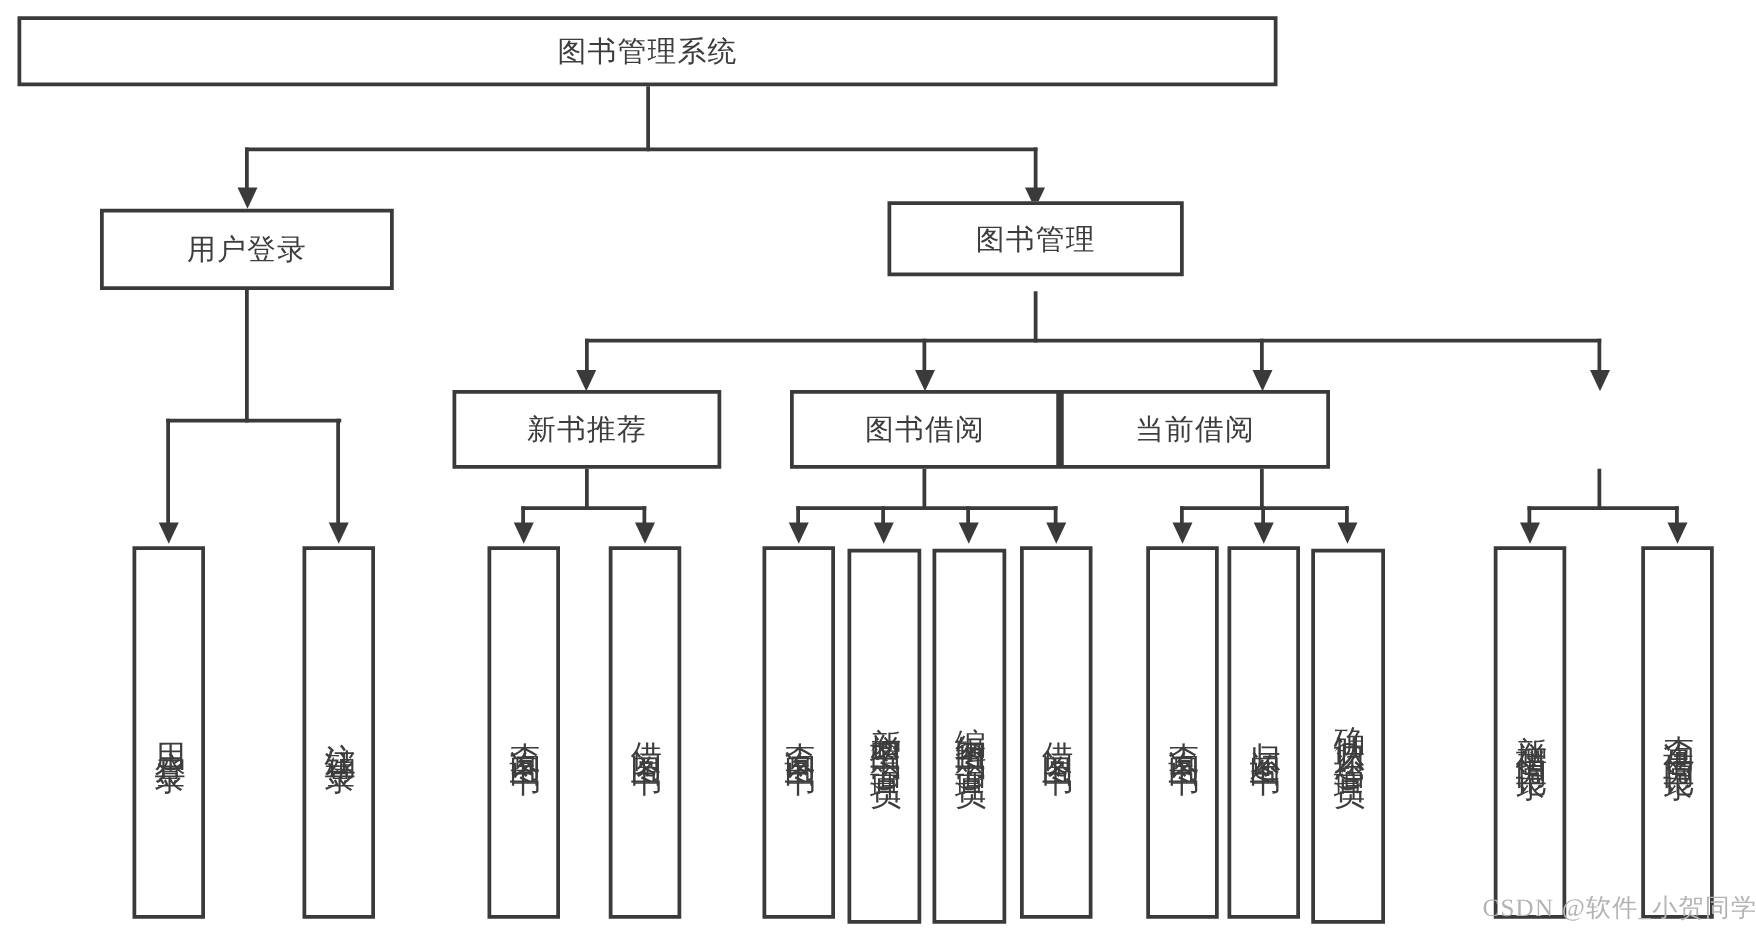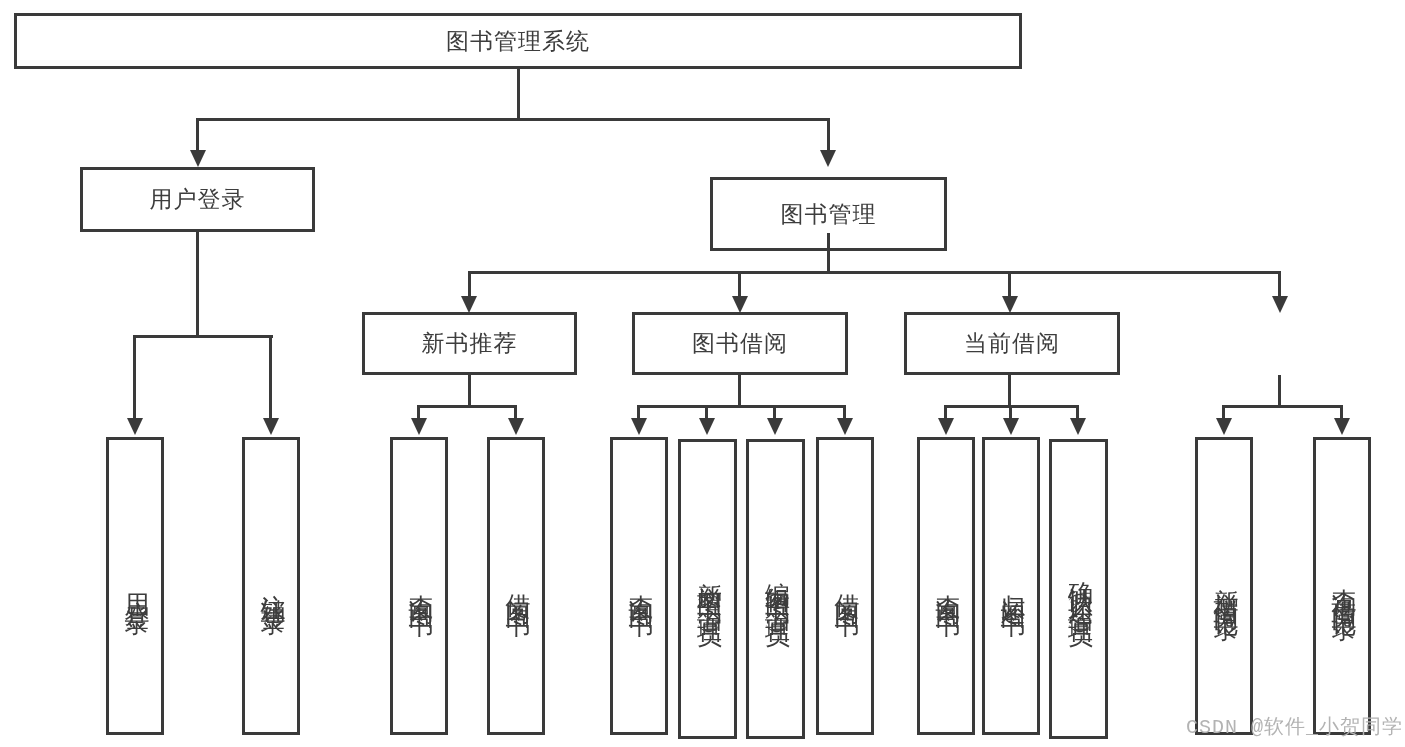--- a/index.html
+++ b/index.html
@@ -7,21 +7,21 @@
     --line:#3a3a3a;
     --text:#3d3d3d;
     --wm:#b3b3b3;
     --bg:#ffffff;
   }
   html,body{margin:0;padding:0;background:var(--bg);}
   .canvas{
     position:relative;
     width:1405px;height:747px;
     background:var(--bg);
-    font-family:Liberation Mono, monospace;
+    font-family:Liberation Serif, serif;
     overflow:hidden;
   }
   .box{
     position:absolute;
     box-sizing:border-box;
     border:3px solid var(--line);
     background:var(--bg);
     display:flex;align-items:center;justify-content:center;
     color:var(--text);
   }
@@ -60,21 +60,21 @@
   <div class="vline" style="left:517px;top:69px;height:52px"></div>
   <div class="hline" style="left:196px;top:118px;width:634px"></div>
   <div class="vline" style="left:196px;top:118px;height:34px"></div>
   <div class="arr" style="left:190px;top:150px"></div>
   <div class="vline" style="left:827px;top:118px;height:34px"></div>
   <div class="arr" style="left:820px;top:150px"></div>
 
   <div class="box hbox" style="left:80px;top:167px;width:235px;height:65px">
     <span>用户登录</span>
   </div>
-  <div class="box hbox" style="left:710px;top:177px;width:237px;height:74px">
+  <div class="box hbox" style="left:710px;top:161px;width:237px;height:60px">
     <span>图书管理</span>
   </div>
 
   <div class="vline" style="left:196px;top:232px;height:106px"></div>
   <div class="hline" style="left:133px;top:335px;width:140px"></div>
   <div class="vline" style="left:133px;top:335px;height:85px"></div>
   <div class="arr" style="left:127px;top:418px"></div>
   <div class="vline" style="left:269px;top:335px;height:85px"></div>
   <div class="arr" style="left:263px;top:418px"></div>
 
@@ -88,21 +88,21 @@
   <div class="arr" style="left:1002px;top:296px"></div>
   <div class="vline" style="left:1278px;top:271px;height:27px"></div>
   <div class="arr" style="left:1272px;top:296px"></div>
 
   <div class="box hbox" style="left:362px;top:312px;width:215px;height:63px">
     <span>新书推荐</span>
   </div>
   <div class="box hbox" style="left:632px;top:312px;width:216px;height:63px">
     <span>图书借阅</span>
   </div>
-  <div class="box hbox" style="left:904px;top:312px;width:216px;height:63px">
+  <div class="box hbox" style="left:848px;top:312px;width:216px;height:63px">
     <span>当前借阅</span>
   </div>
 
   <div class="vline" style="left:468px;top:375px;height:33px"></div>
   <div class="hline" style="left:417px;top:405px;width:100px"></div>
   <div class="vline" style="left:417px;top:405px;height:16px"></div>
   <div class="arr" style="left:411px;top:418px"></div>
   <div class="vline" style="left:514px;top:405px;height:16px"></div>
   <div class="arr" style="left:508px;top:418px"></div>
 

